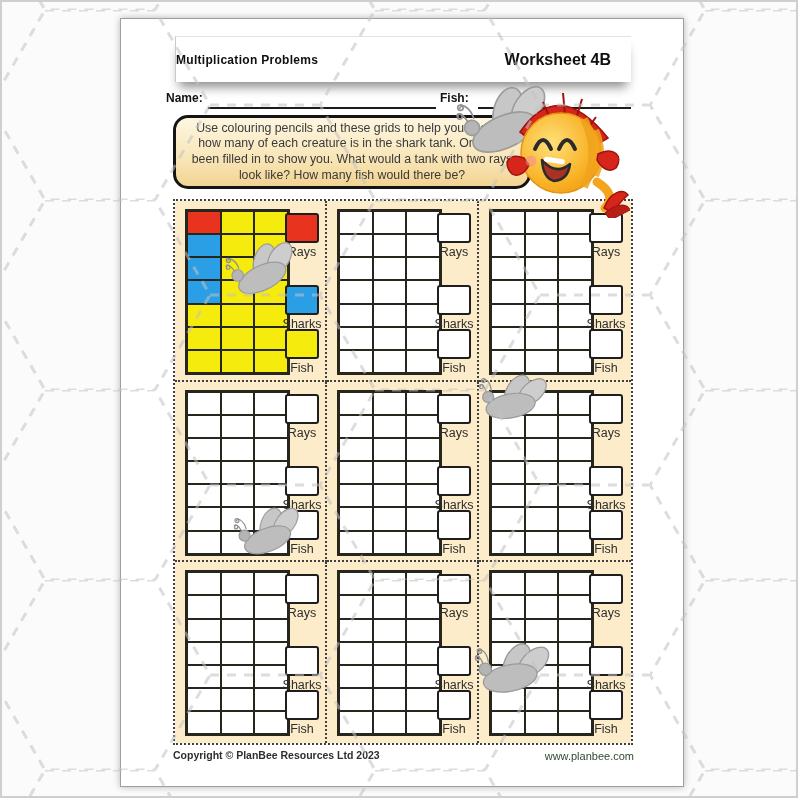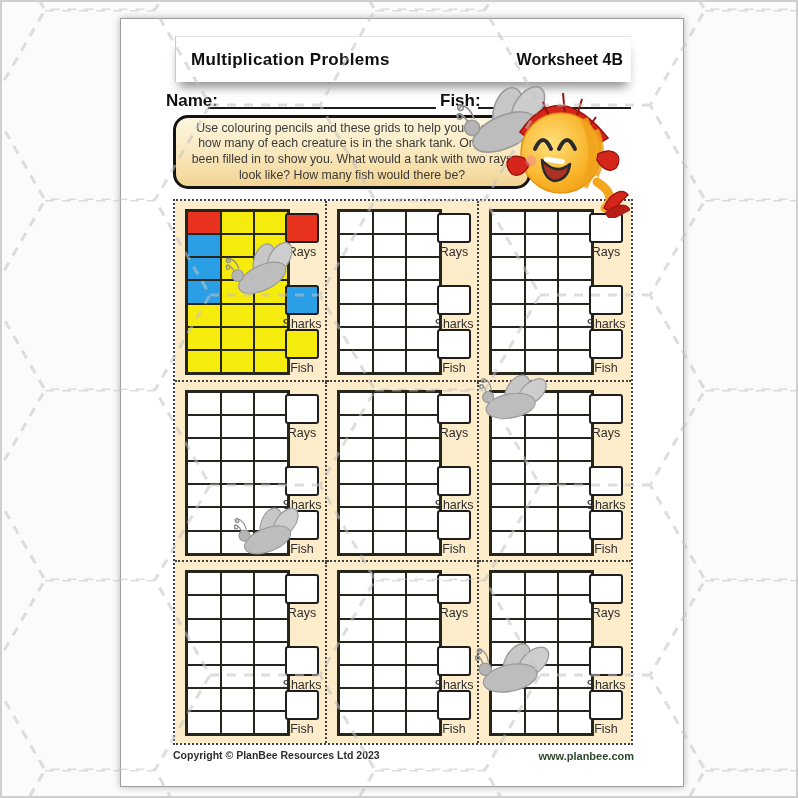--- a/index.html
+++ b/index.html
@@ -7,24 +7,24 @@
          border:2px solid #cfcfcf;box-sizing:border-box;
          font-family:"Liberation Sans", sans-serif;}
   
   .sheet{position:absolute;left:118px;top:16px;width:562px;height:767px;background:#ffffff;
          border:1px solid #9e9e9e;box-shadow:0 0 7px rgba(0,0,0,.28);}
   
   .band{position:absolute;left:54px;top:17px;width:455px;height:45px;background:#fff;
         display:flex;align-items:center;justify-content:space-between;
         border-left:1px solid #c9c9c9;border-top:1px solid #e2e2e2;
         box-shadow:0 9px 10px -4px rgba(0,0,0,.45);}
-  .band .title{font-weight:bold;font-size:17px;color:#101010;letter-spacing:.3px;padding-left:15px;}
-  .band .wsheet{font-weight:bold;font-size:16px;color:#101010;padding-right:8px;}
-  
-  .field-label{position:absolute;font-weight:bold;font-size:17px;color:#111;}
+  .band .title{font-weight:bold;font-size:12px;color:#101010;letter-spacing:.3px;}
+  .band .wsheet{font-weight:bold;font-size:16px;color:#101010;padding-right:20px;}
+  
+  .field-label{position:absolute;font-weight:bold;font-size:12px;color:#111;}
   .name-label{left:45px;top:72px;}
   .date-label{left:319px;top:72px;}
   .write-line{position:absolute;height:0;border-bottom:2px solid #1c1c1c;}
   .name-line{left:87px;top:88px;width:228px;}
   .date-line{left:357px;top:88px;width:153px;}
   
   .instr{position:absolute;left:52px;top:96px;width:336px;height:62px;
          border:3px solid #141414;border-radius:15px;
          background:linear-gradient(180deg,#fdf6e0 0%,#f9e7bb 55%,#f2d493 100%);
          display:flex;align-items:center;justify-content:center;padding:3px 8px;}
@@ -43,21 +43,21 @@
   .cell{border:1px solid #26261c;}
   .key-col{position:absolute;left:97px;top:0;width:60px;height:100%;margin-top:8px;}
   .key-item{position:absolute;left:0;width:60px;text-align:center;}
   .key-item:nth-child(1){top:4px;}
   .key-item:nth-child(2){top:76px;}
   .key-item:nth-child(3){top:120px;}
   .key-box{width:30px;height:26px;margin:0 auto;background:#fff;border:2.5px solid #1e1e1e;border-radius:3px;}
   .key-label{font-size:12.5px;color:#2e2e2e;margin-top:2px;}
   
   .copyright{position:absolute;left:52px;top:730px;font-weight:bold;font-size:10.5px;color:#2e2e2e;}
-  .website{position:absolute;right:49px;top:731px;font-weight:bold;font-size:11px;color:#2e4a2e;}
+  .website{position:absolute;right:49px;top:731px;font-weight:normal;font-size:11px;color:#2e4a2e;}
   
   .fly{position:absolute;pointer-events:none;}
   .fish{position:absolute;left:502px;top:84px;width:126px;height:132px;pointer-events:none;}
   .hex-overlay{position:absolute;left:0;top:0;width:798px;height:798px;pointer-events:none;}
 </style>
 </head>
 <body>
 
 <svg width="0" height="0" style="position:absolute">
   <defs>

